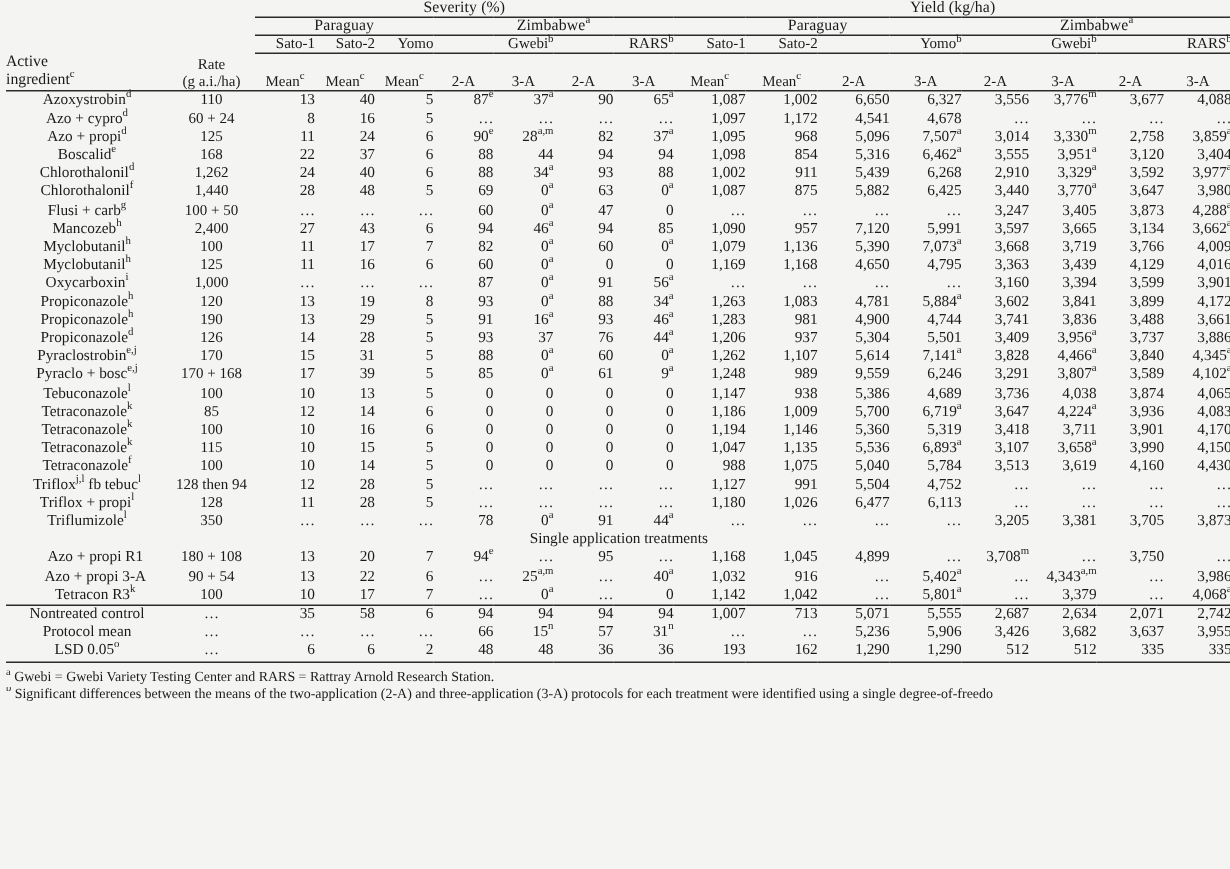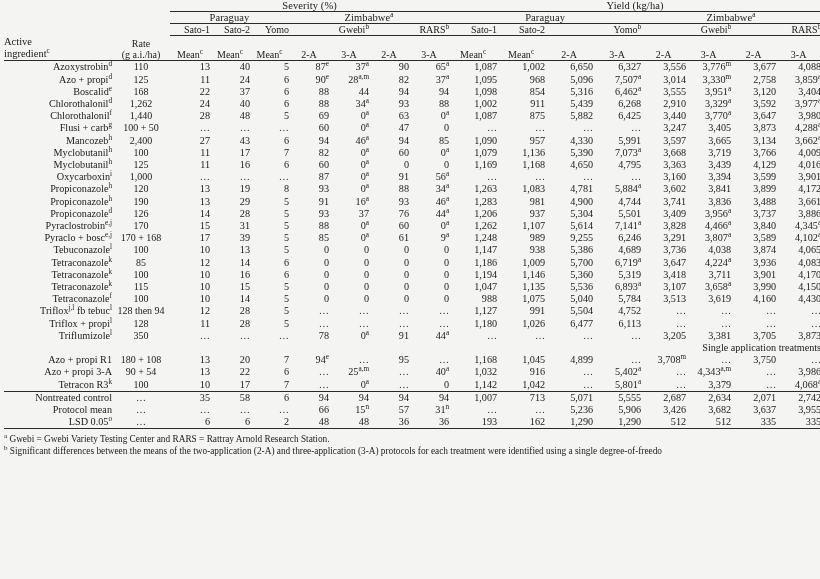--- a/index.html
+++ b/index.html
@@ -21,21 +21,21 @@
   .sub{font-weight:bold;font-size:10px;text-align:center;padding-bottom:1px;}
   .sub.rule{border-bottom:1px solid #2a2a2a;text-align:right;}
   .colhd{font-weight:bold;font-size:10px;text-align:center;padding-bottom:2px;}
   .stubhd{font-weight:bold;font-size:10.5px;text-align:left;padding-bottom:2px;line-height:12.4px;}
 
   .toprule  td{border-top:1.6px solid #2a2a2a;}
   .midrule  td{border-top:1.1px solid #2a2a2a;}
 
   
   .cell{font-size:10.2px;text-align:right;padding:0 3px 0 0;height:12.2px;line-height:12.2px;white-space:nowrap;}
-  .stub{font-size:10.2px;text-align:right;padding:0;height:12.2px;line-height:12.2px;white-space:nowrap;}
+  .stub{font-size:10.2px;text-align:center;padding:0;height:12.2px;line-height:12.2px;white-space:nowrap;}
   .rate{font-size:10px;text-align:center;height:12.2px;line-height:12.2px;white-space:nowrap;}
   .stub.indent{padding-left:11px;}
   .stub.full{white-space:nowrap;}
   sup{font-size:7.2px;line-height:0;vertical-align:super;}
 
   
   .fn{font-size:9.3px;line-height:11.6px;white-space:nowrap;overflow:hidden;}
   .fnblock{margin-top:3px;}
   .fn sup{font-size:7px;}
 </style>
@@ -138,20 +138,39 @@
           <td class="cell">1,087</td>
           <td class="cell">1,002</td>
           <td class="cell">6,650</td>
           <td class="cell">6,327</td>
           <td class="cell">3,556</td>
           <td class="cell">3,776<sup>m</sup></td>
           <td class="cell">3,677</td>
           <td class="cell">4,088</td>
         </tr>
         <tr>
+          <td class="stub">Azo + cypro<sup>d</sup></td>
+          <td class="rate">60 + 24</td>
+          <td class="cell">8</td>
+          <td class="cell">16</td>
+          <td class="cell">5</td>
+          <td class="cell">…</td>
+          <td class="cell">…</td>
+          <td class="cell">…</td>
+          <td class="cell">…</td>
+          <td class="cell">1,097</td>
+          <td class="cell">1,172</td>
+          <td class="cell">4,541</td>
+          <td class="cell">4,678</td>
+          <td class="cell">…</td>
+          <td class="cell">…</td>
+          <td class="cell">…</td>
+          <td class="cell">…</td>
+        </tr>
+        <tr>
           <td class="stub">Azo + propi<sup>d</sup></td>
           <td class="rate">125</td>
           <td class="cell">11</td>
           <td class="cell">24</td>
           <td class="cell">6</td>
           <td class="cell">90<sup>e</sup></td>
           <td class="cell">28<sup>a,m</sup></td>
           <td class="cell">82</td>
           <td class="cell">37<sup>a</sup></td>
           <td class="cell">1,095</td>
@@ -244,21 +263,21 @@
           <td class="rate">2,400</td>
           <td class="cell">27</td>
           <td class="cell">43</td>
           <td class="cell">6</td>
           <td class="cell">94</td>
           <td class="cell">46<sup>a</sup></td>
           <td class="cell">94</td>
           <td class="cell">85</td>
           <td class="cell">1,090</td>
           <td class="cell">957</td>
-          <td class="cell">4,330</td>
+          <td class="cell">7,120</td>
           <td class="cell">5,991</td>
           <td class="cell">3,597</td>
           <td class="cell">3,665</td>
           <td class="cell">3,134</td>
           <td class="cell">3,662<sup>a</sup></td>
         </tr>
         <tr>
           <td class="stub">Myclobutanil<sup>h</sup></td>
           <td class="rate">100</td>
           <td class="cell">11</td>
@@ -396,21 +415,21 @@
           <td class="rate">170 + 168</td>
           <td class="cell">17</td>
           <td class="cell">39</td>
           <td class="cell">5</td>
           <td class="cell">85</td>
           <td class="cell">0<sup>a</sup></td>
           <td class="cell">61</td>
           <td class="cell">9<sup>a</sup></td>
           <td class="cell">1,248</td>
           <td class="cell">989</td>
-          <td class="cell">9,255</td>
+          <td class="cell">9,559</td>
           <td class="cell">6,246</td>
           <td class="cell">3,291</td>
           <td class="cell">3,807<sup>a</sup></td>
           <td class="cell">3,589</td>
           <td class="cell">4,102<sup>a</sup></td>
         </tr>
         <tr>
           <td class="stub">Tebuconazole<sup>l</sup></td>
           <td class="rate">100</td>
           <td class="cell">10</td>

